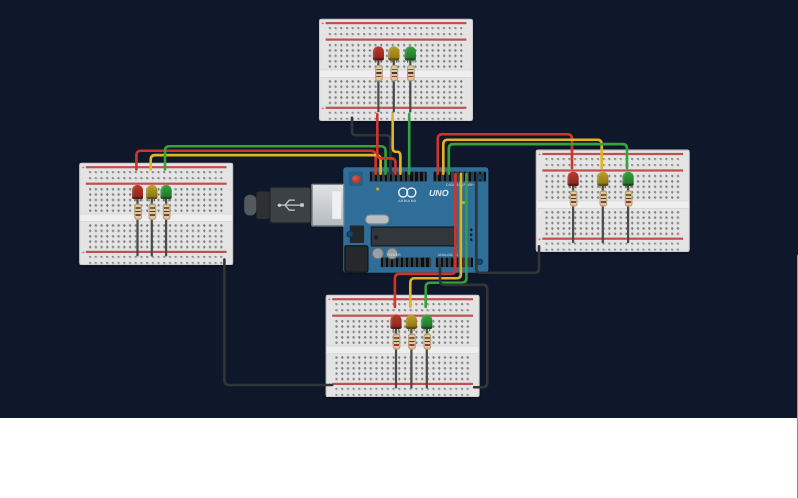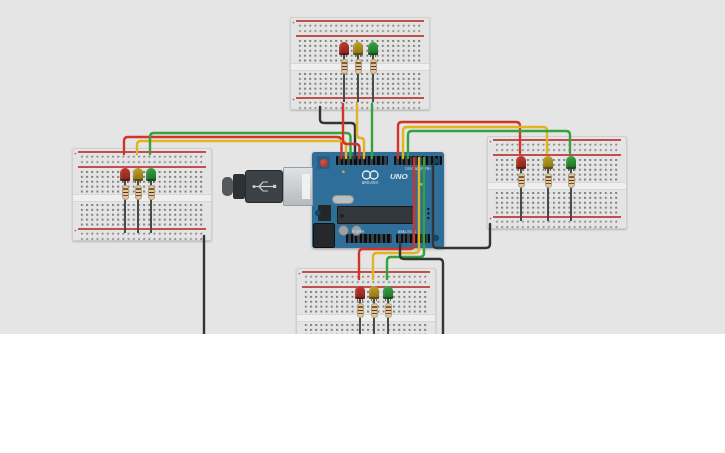--- a/index.html
+++ b/index.html
@@ -1,16 +1,16 @@
 <!DOCTYPE html>
 <html><head>
 <meta charset="utf-8">
 <style>
   html,body{margin:0;padding:0;background:#fff;font-family:"Liberation Sans",sans-serif;}
-  #canvas{position:relative;width:725px;height:334px;background:#e5e5e5;overflow:hidden;}
+  #canvas{position:relative;width:725px;height:380px;background:#0f172a;overflow:hidden;}
 
   
   .bb{position:absolute;width:140px;height:93px;background:#e4e4e4;border:1px solid #cfcfcf;
       border-radius:2px;box-shadow:0 1px 2px rgba(0,0,0,.2);box-sizing:border-box;}
   .bb .rline{position:absolute;left:5px;right:5px;height:1.5px;background:#c0504d;}
   .bb .rholes{position:absolute;left:7px;right:7px;height:11px;
       background-image:radial-gradient(circle at 2px 2.5px,#8a8a8a 0.9px,rgba(0,0,0,0) 1.2px);
       background-size:5.2px 5.5px;}
   .bb .grid{position:absolute;left:7px;right:7px;height:24px;
       background-image:radial-gradient(circle at 2px 2px,#7d7d7d 0.9px,rgba(0,0,0,0) 1.2px);

